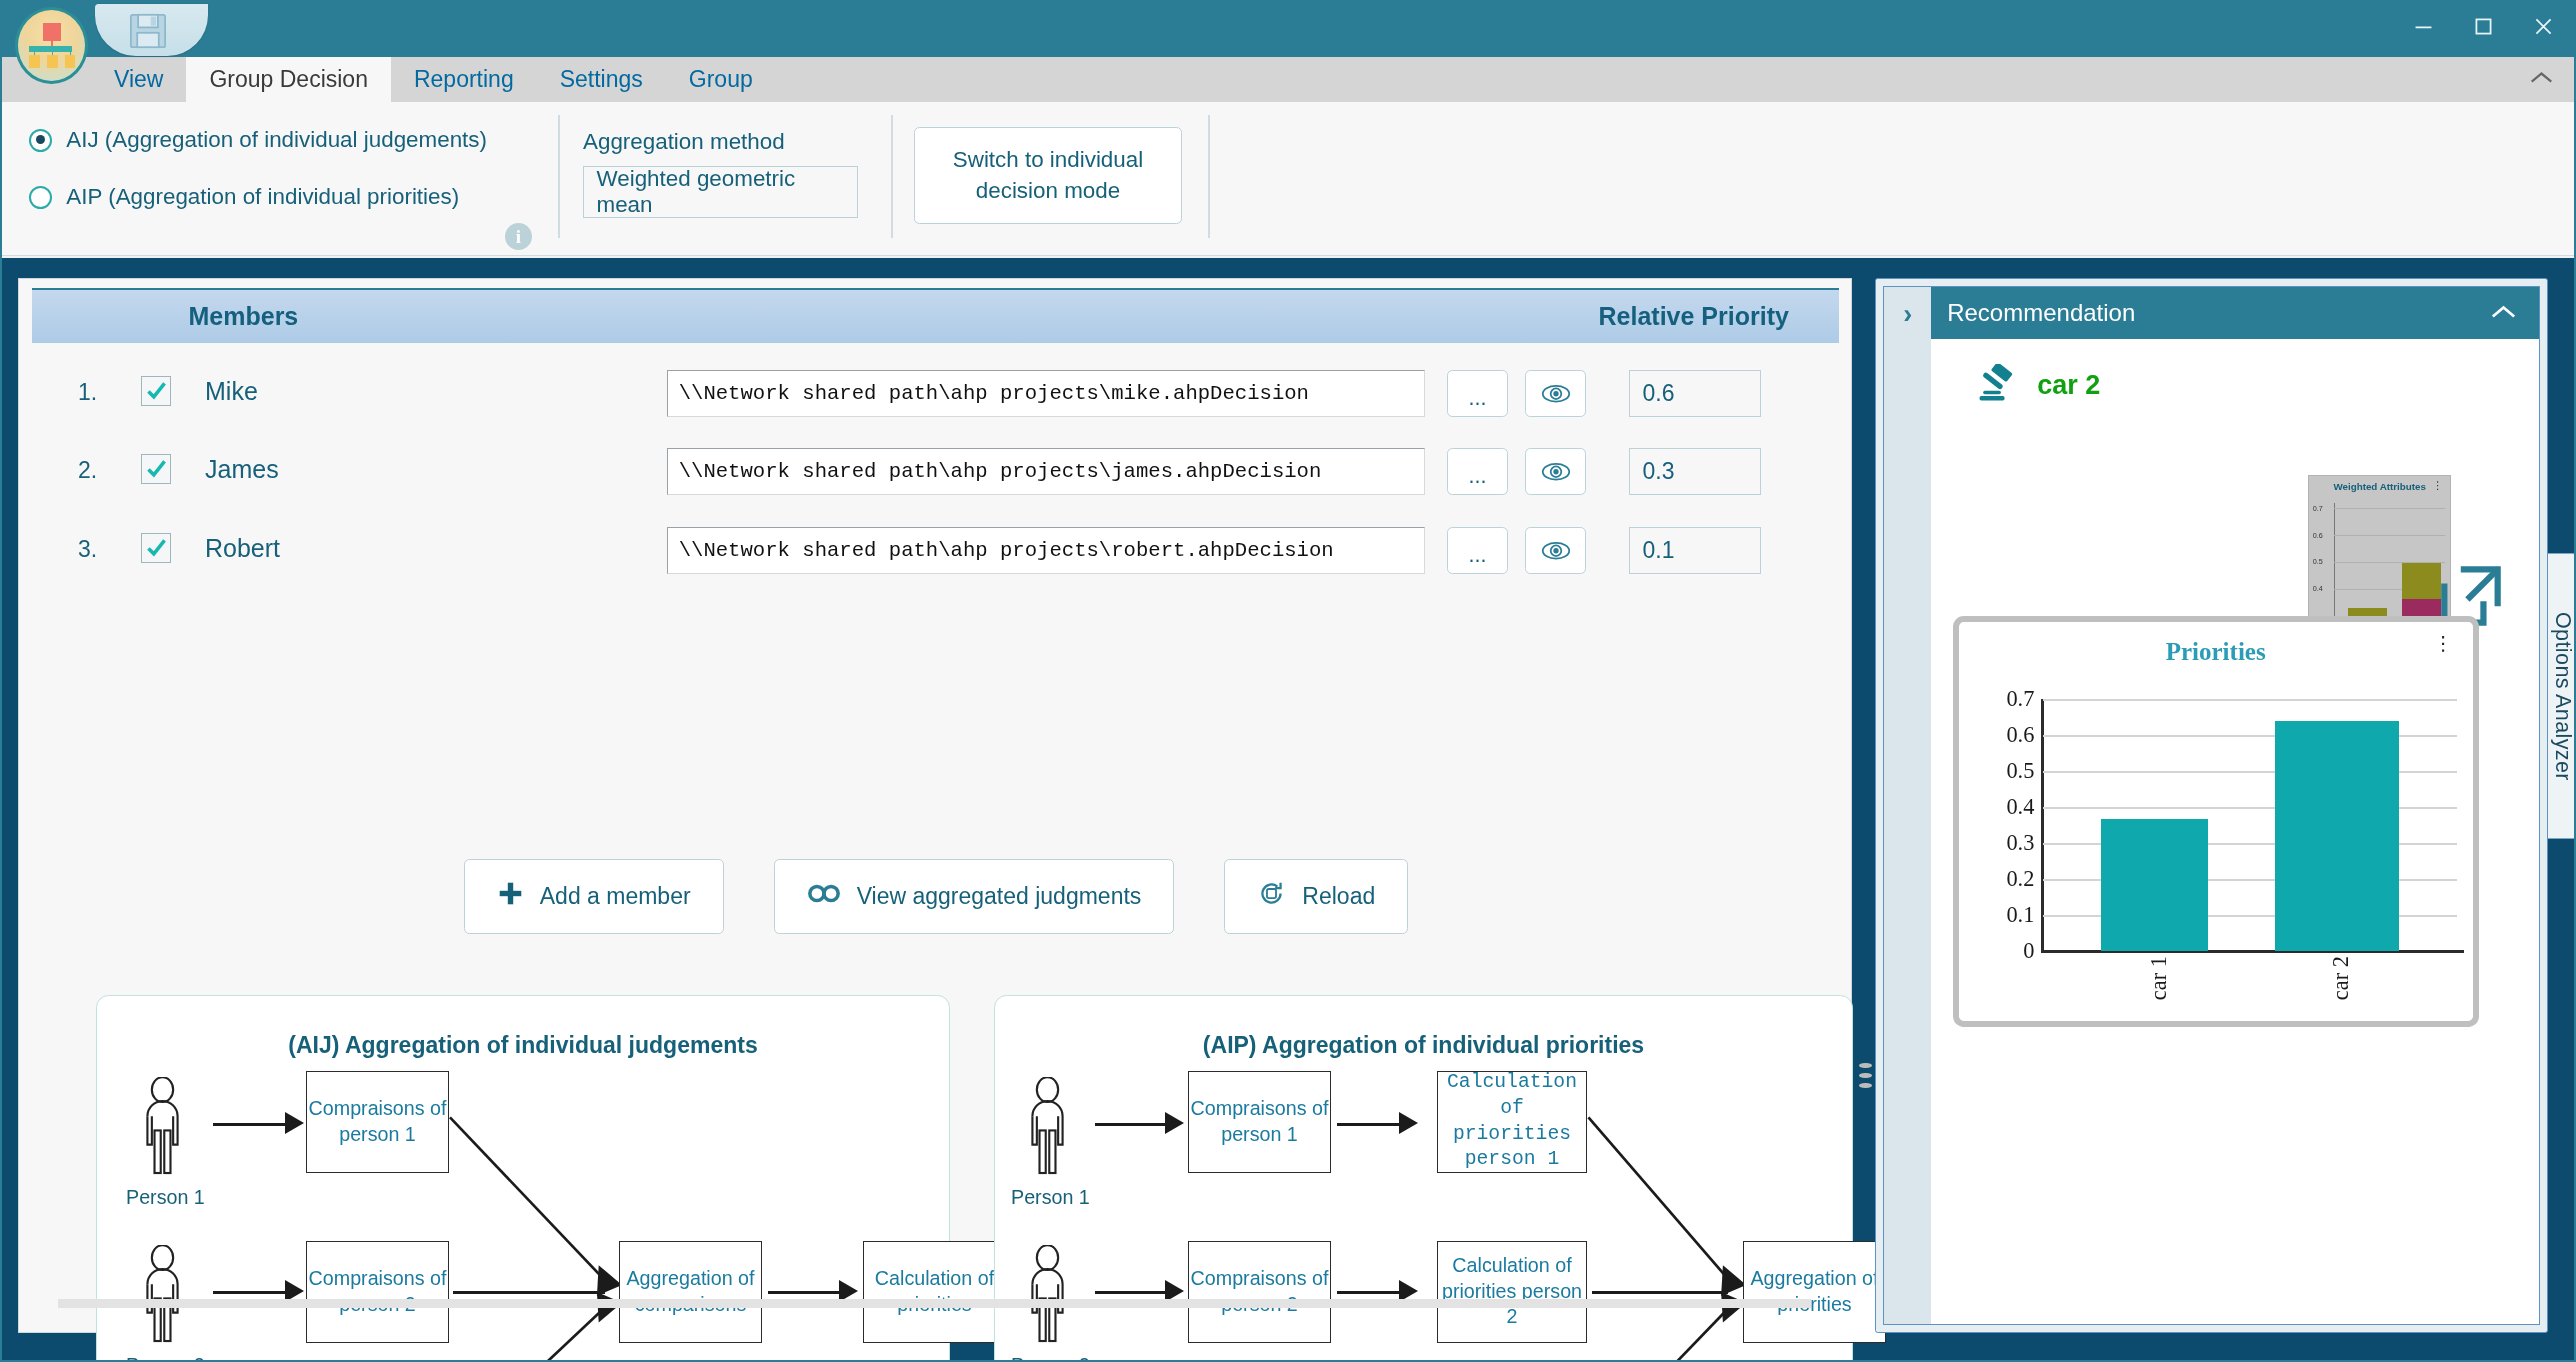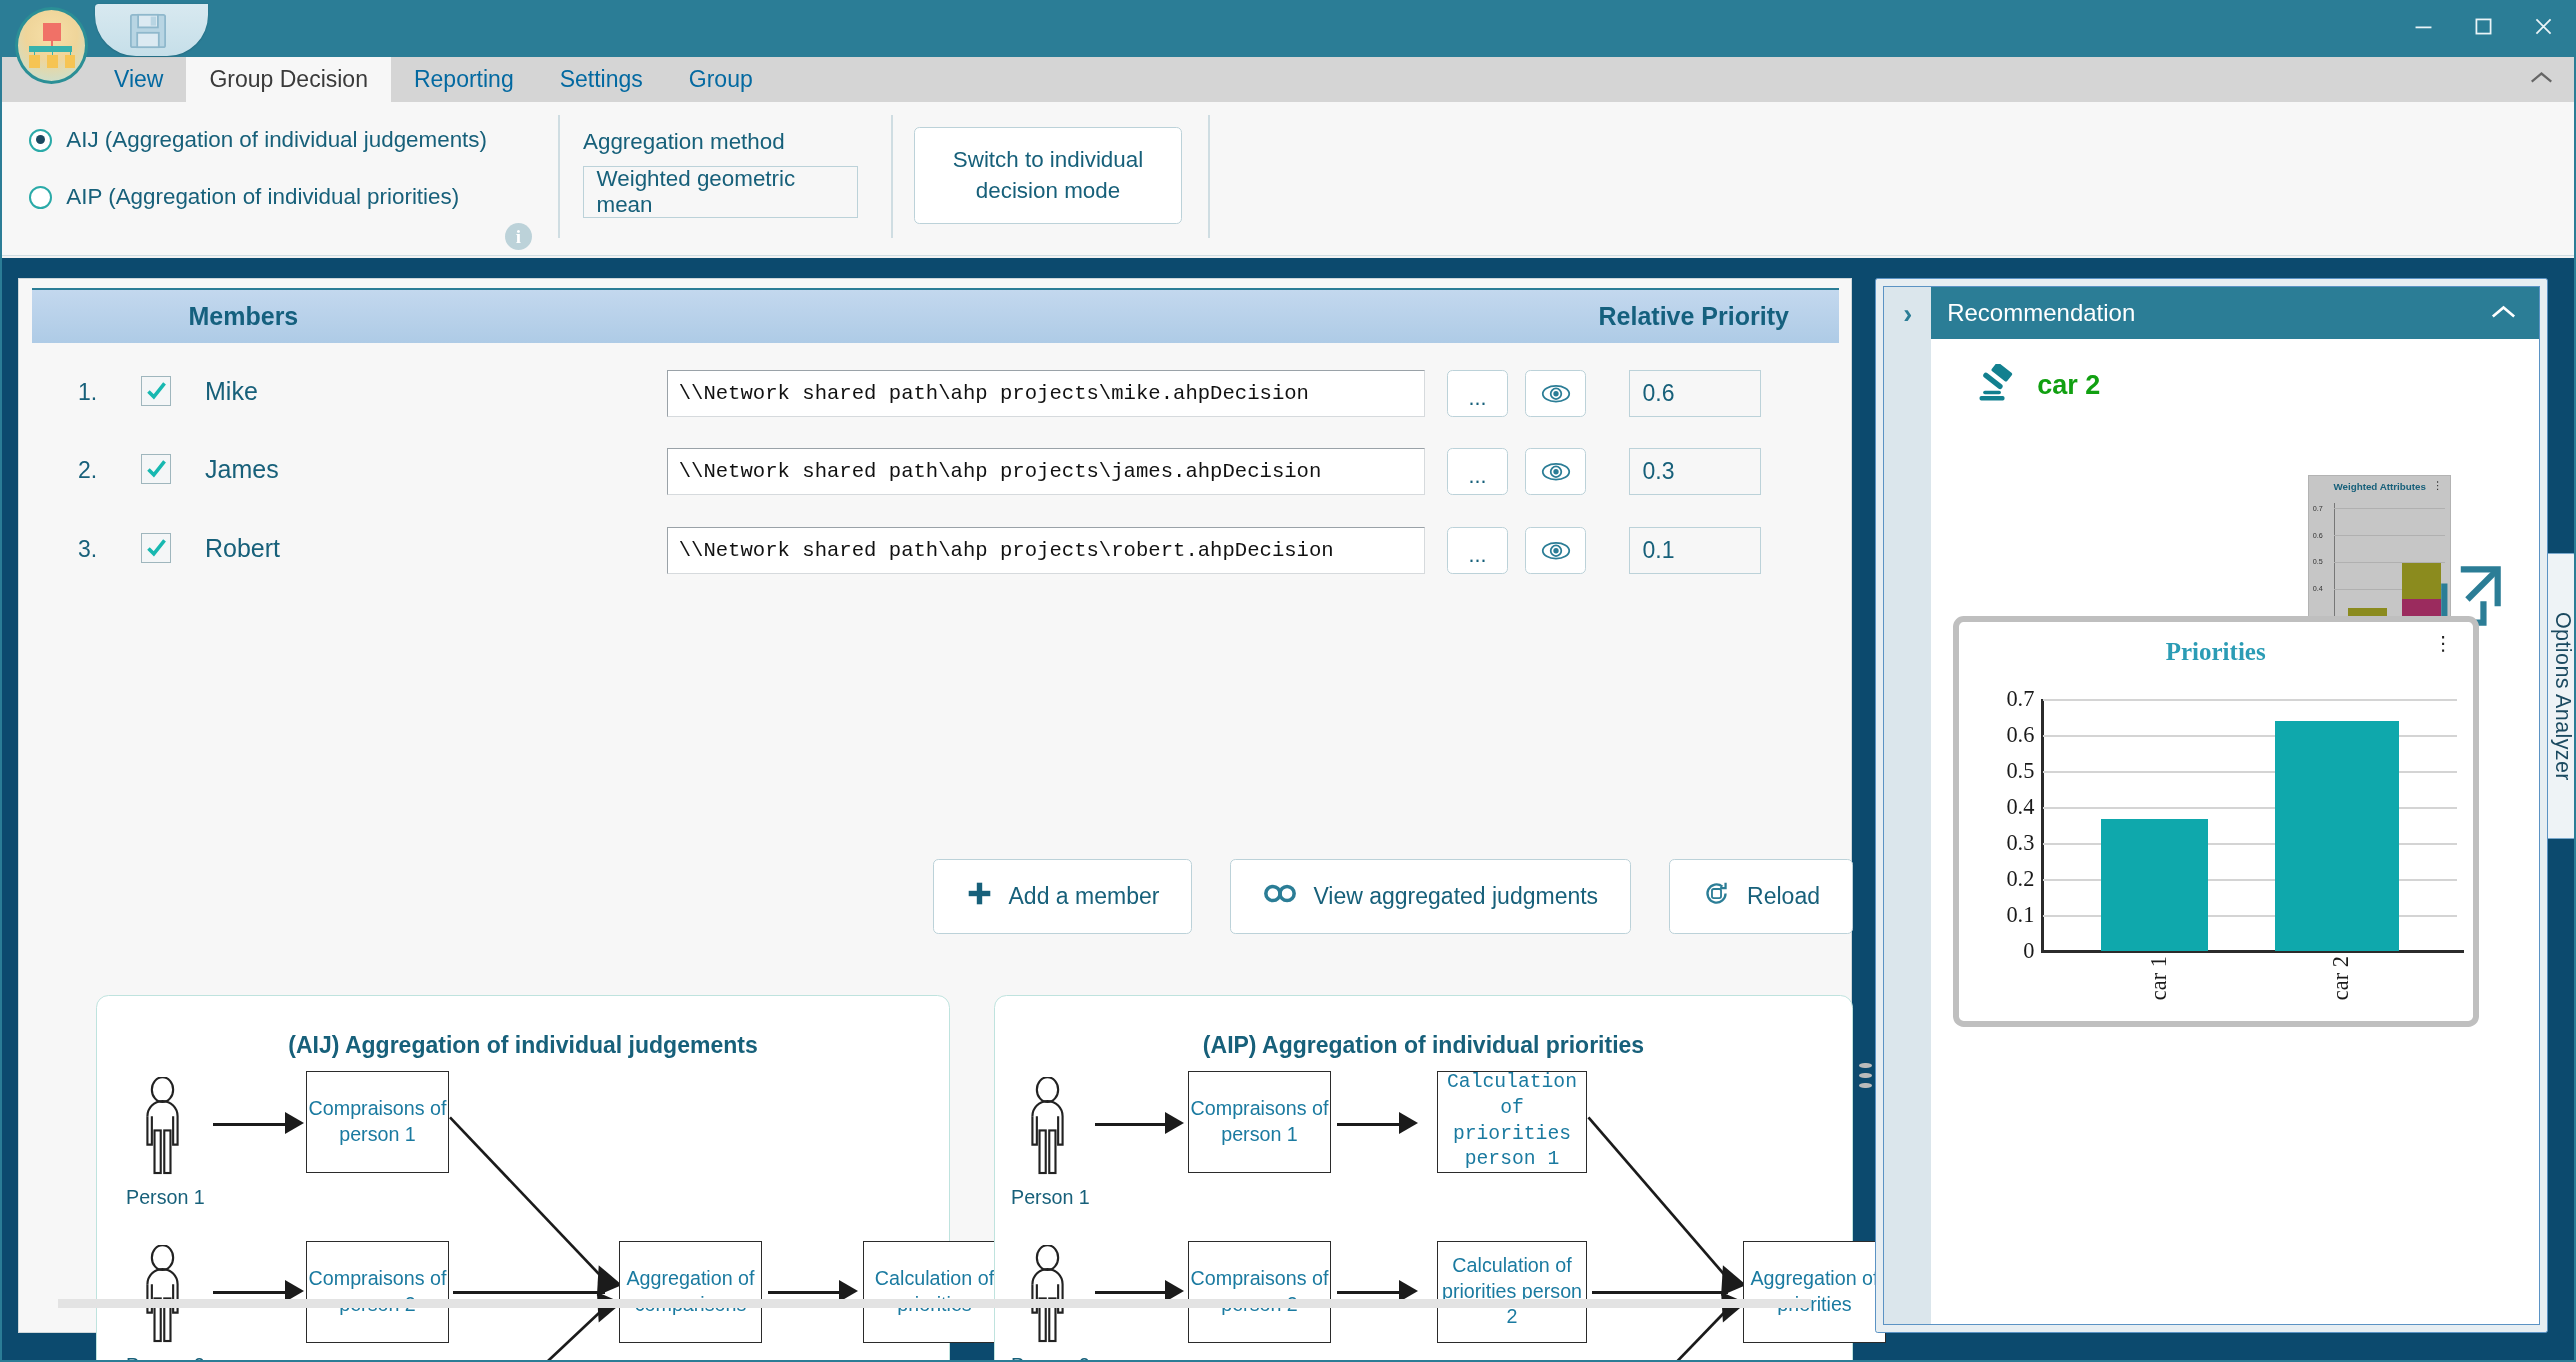--- a/index.html
+++ b/index.html
@@ -196,21 +196,21 @@
     display:flex; align-items:center; justify-content:center; box-sizing:border-box;
   }
   .m-pri {
     position:absolute; left: 1610px; top: 3.6px; width: 132px; height: 47px;
     background:#f7f7f7; border: 1.8px solid #bcd2d9; box-sizing:border-box;
     display:flex; align-items:center; padding-left: 12.5px;
     font-size: 23px; color:#17607a;
   }
 
   .action-row { position:absolute; left: 0; top: 580px; width: 1834px;
-                display:flex; justify-content:flex-end; gap: 38px; }
+                display:flex; justify-content:center; gap: 50px; }
   .action-btn {
     background:#fff; border: 1.8px solid #bcd2d9; border-radius: 5.4px;
     height: 75px; display:flex; align-items:center; gap: 16px;
     padding: 0 32px; font-size: 23px; color:#17607a; box-sizing:border-box;
   }
 
   
   .diagram-card {
     position:absolute; top: 716px; height: 544px;
     background: #fff; border: 1.8px solid #bfe3de; border-radius: 12.5px;

